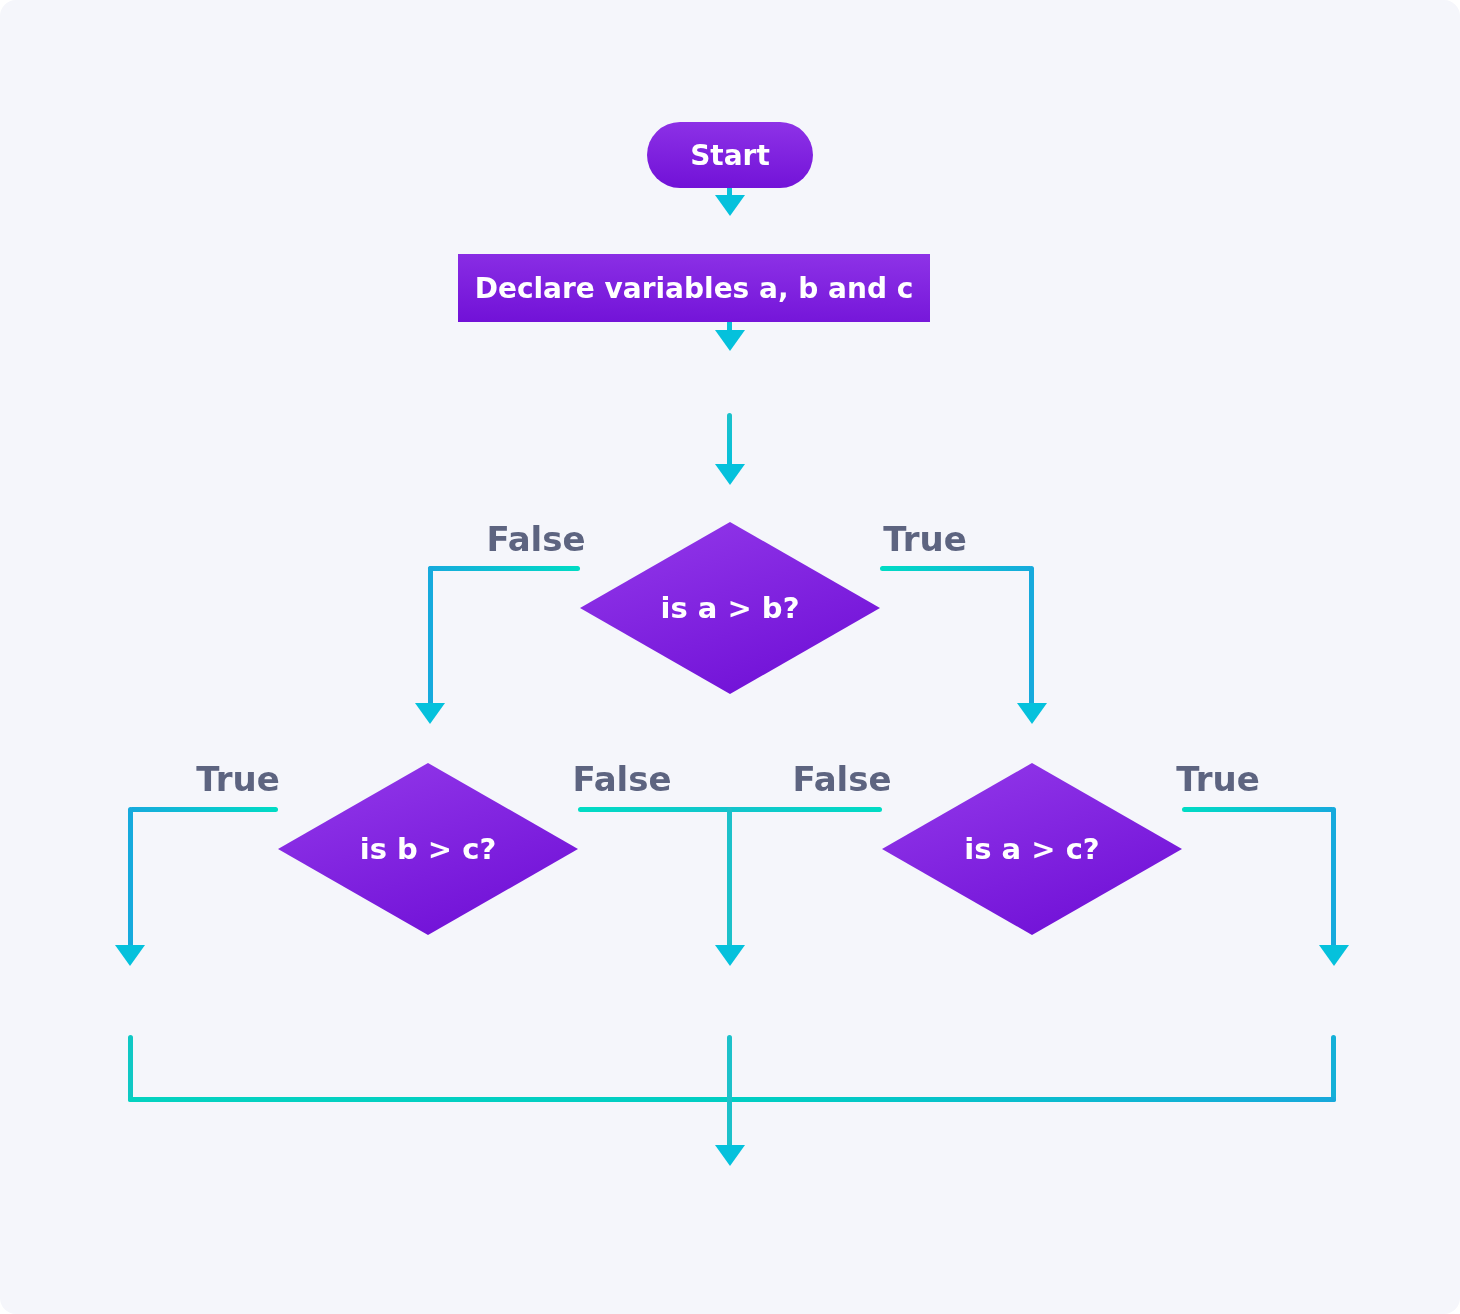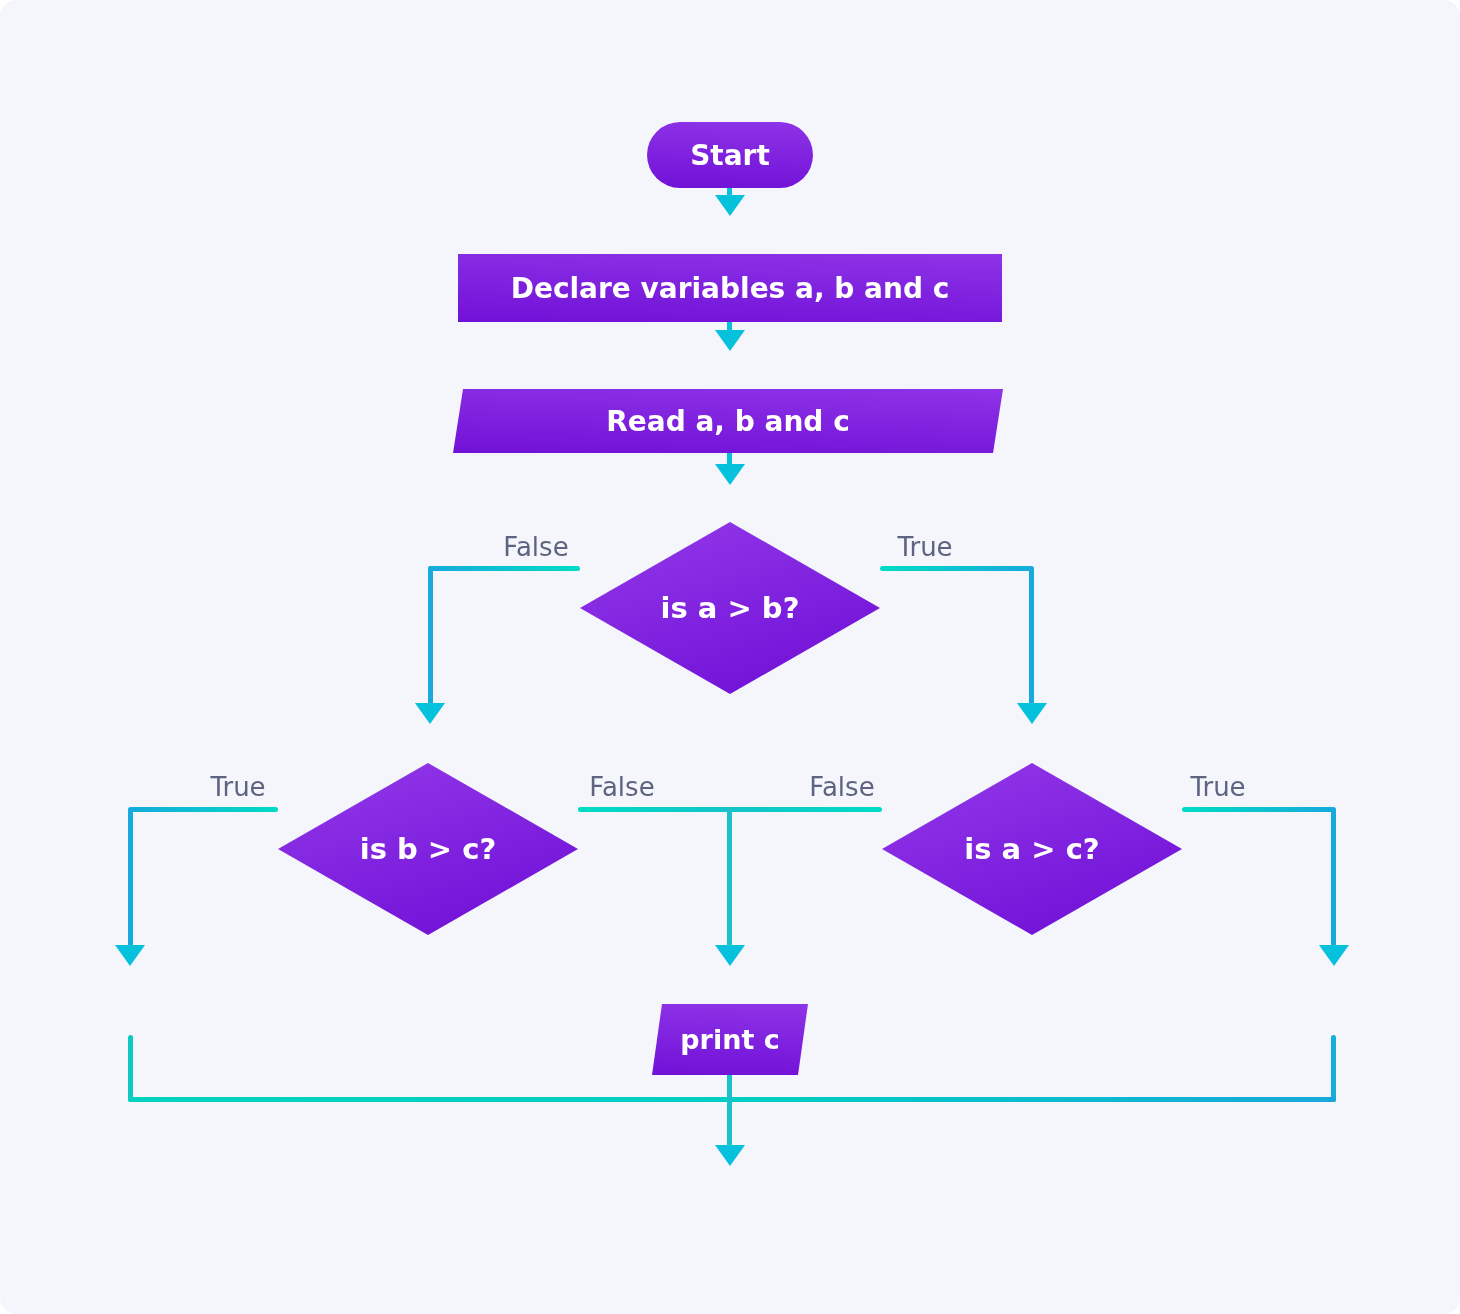--- a/index.html
+++ b/index.html
@@ -35,21 +35,21 @@
   .pill{border-radius:34px;font-size:28px;font-weight:600;}
   .rect{font-size:28px;font-weight:600;}
   .para{clip-path:polygon(10px 0,100% 0,calc(100% - 10px) 100%,0 100%);
         font-size:28px;font-weight:600;}
   .diamond{clip-path:polygon(50% 0,100% 50%,50% 100%,0 50%);
         background:linear-gradient(162deg,var(--node-purple-light) 15%,var(--node-purple-dark) 88%);
         font-size:29px;font-weight:600;}
 
   
   .elabel{position:absolute;transform:translate(-50%,-50%);z-index:2;
-          font-size:26px;font-weight:400;color:var(--edge-label-gray);white-space:nowrap;margin-top:8px;}
+          font-size:34px;font-weight:700;color:var(--edge-label-gray);white-space:nowrap;}
 </style>
 </head>
 <body>
 
 <div class="canvas">
 
   <div class="seg v vgrad" style="left:727px;top:148px;height:49px"></div>
   <div class="head" style="left:715px;top:195px"></div>
 
   <div class="seg v vgrad" style="left:727px;top:282px;height:50px"></div>
@@ -88,40 +88,34 @@
   <div class="elabel" style="left:925px;top:539px">True</div>
   <div class="elabel" style="left:238px;top:779px">True</div>
   <div class="elabel" style="left:622px;top:779px">False</div>
   <div class="elabel" style="left:842px;top:779px">False</div>
   <div class="elabel" style="left:1218px;top:779px">True</div>
 
   <div class="node pill grad" style="left:647px;top:83px;width:166px;height:66px">
     <span>Start</span>
   </div>
 
-  <div class="node rect grad" style="left:458px;top:215px;width:544px;height:68px">
+  <div class="node rect grad" style="left:458px;top:215px;width:472px;height:68px">
     <span>Declare variables a, b and c</span>
   </div>
 
-  <div class="node para grad" style="left:453px;top:350px;width:550px;height:64px">
-    <span>Read a, b and c</span>
-  </div>
 
   <div class="node diamond" style="left:580px;top:483px;width:300px;height:172px">
     <span>is a &gt; b?</span>
   </div>
 
   <div class="node diamond" style="left:278px;top:724px;width:300px;height:172px">
     <span>is b &gt; c?</span>
   </div>
 
   <div class="node diamond" style="left:882px;top:724px;width:300px;height:172px">
     <span>is a &gt; c?</span>
   </div>
 
 
-  <div class="node para grad" style="left:652px;top:965px;width:156px;height:71px;font-size:27px">
-    <span>print c</span>
-  </div>
 
 
 
 </div>
 
 </body></html>

